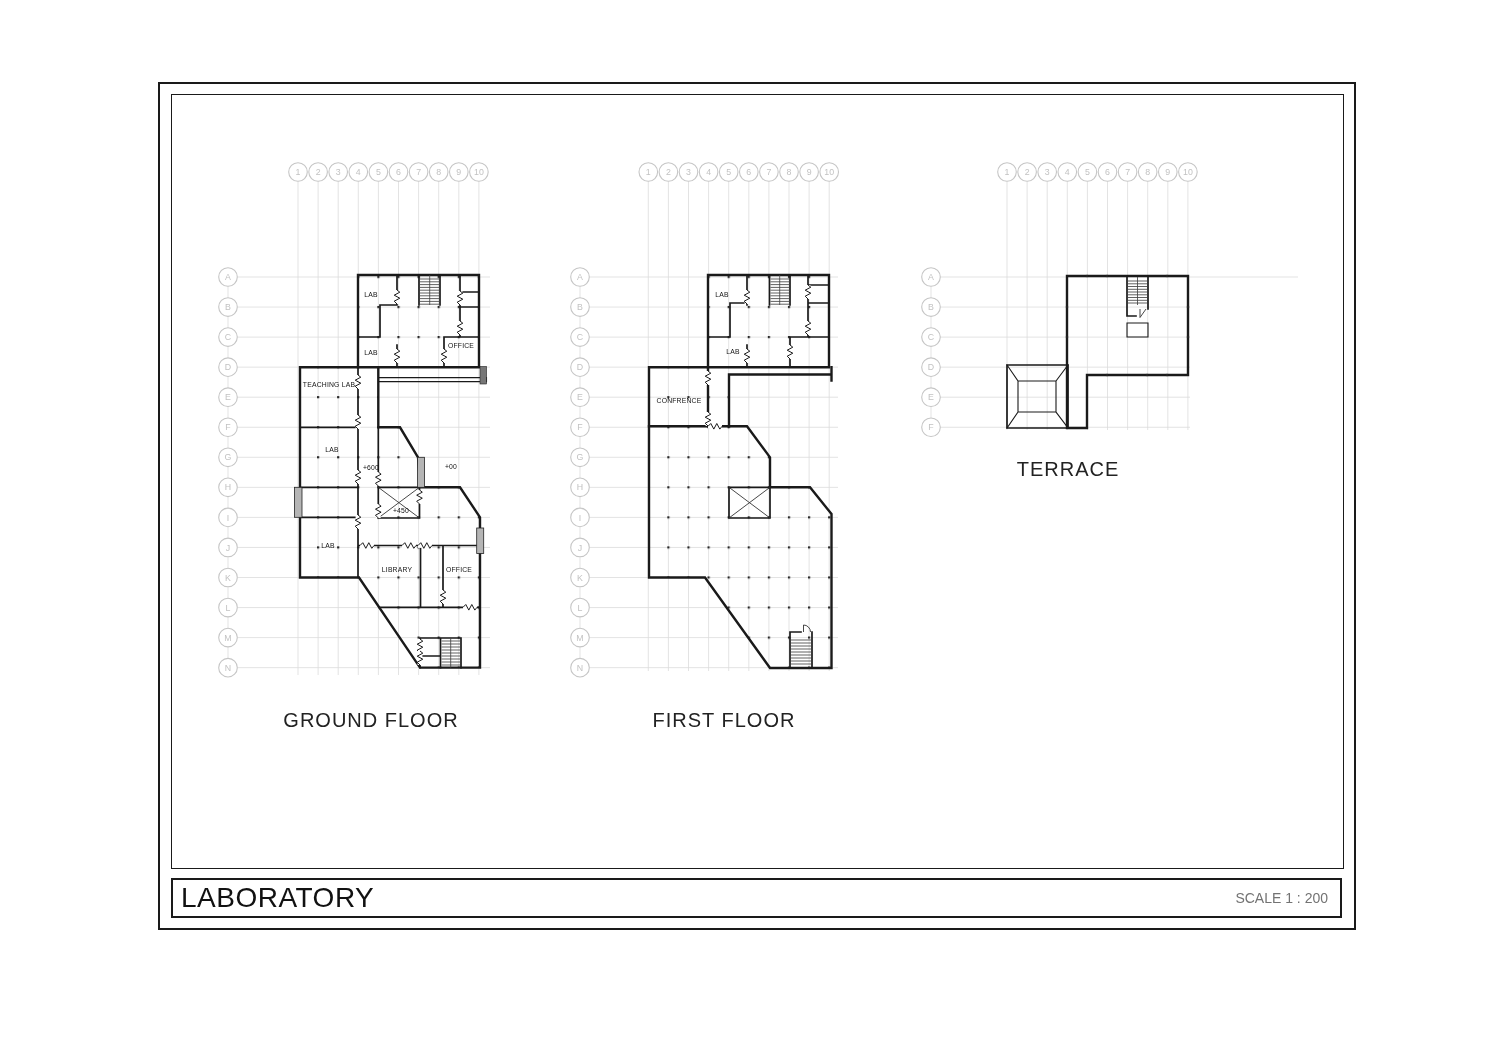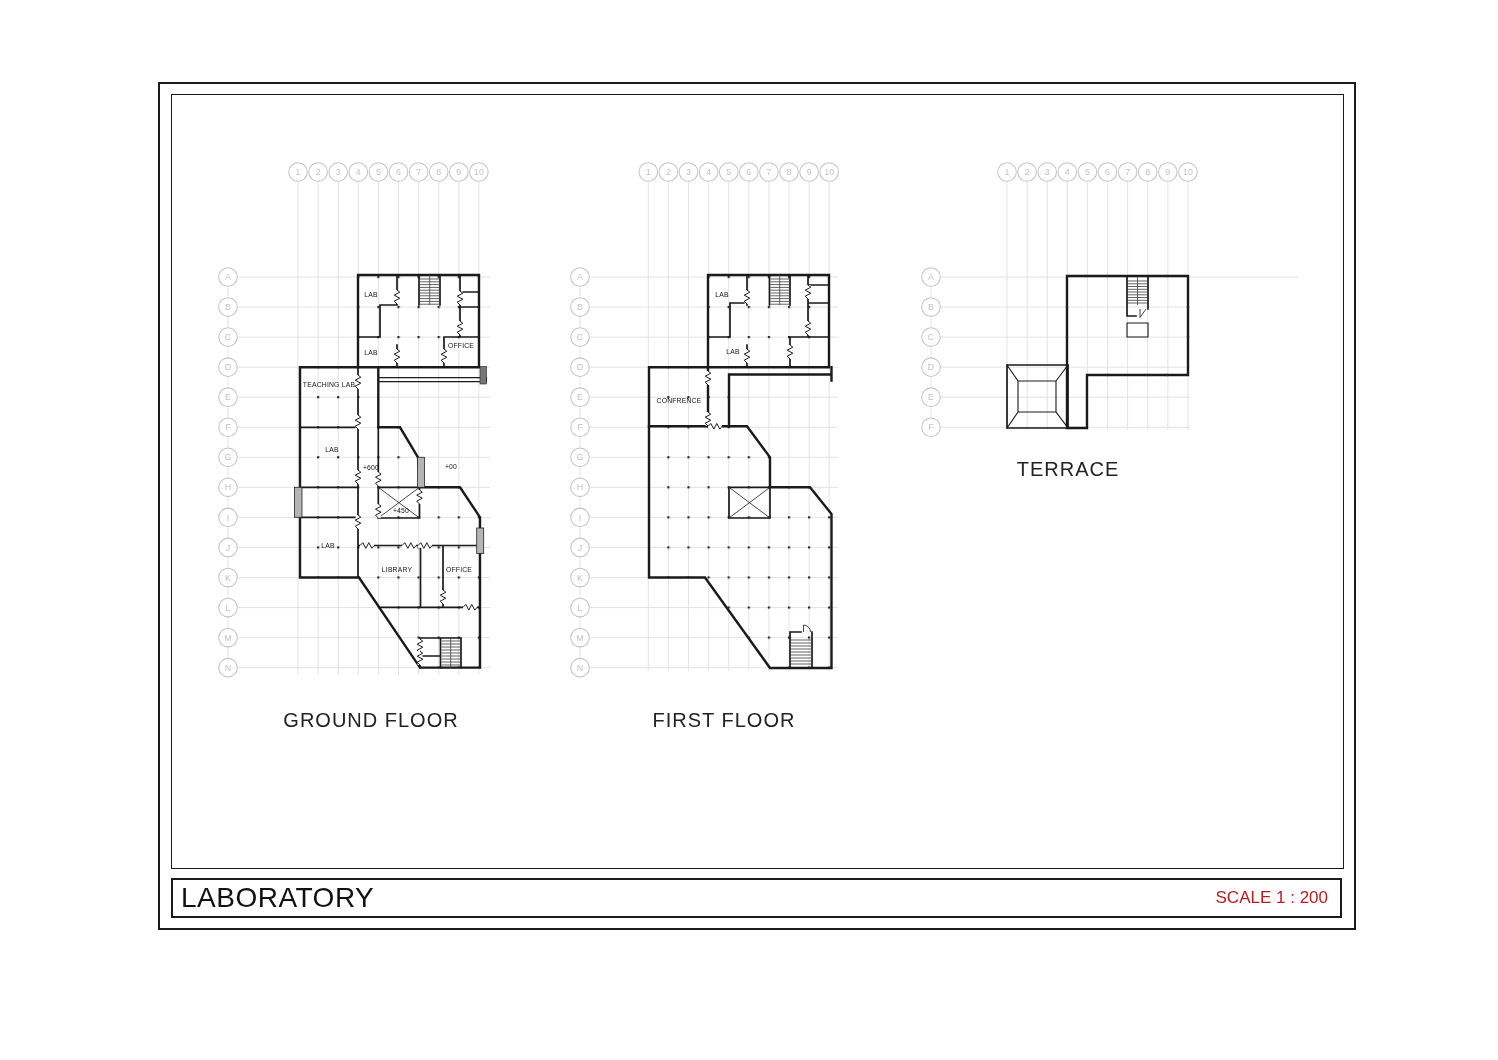--- a/index.html
+++ b/index.html
@@ -6,21 +6,21 @@
   .page{position:relative;width:1498px;height:1060px;background:#fff;overflow:hidden;
         font-family:"Liberation Sans", sans-serif;}
   .sheet-outer{position:absolute;left:158px;top:82px;width:1194px;height:844px;
                border:2px solid #1a1a1a;background:#fff;}
   .sheet-inner{position:absolute;left:11px;top:10px;width:1171px;height:773px;
                border:1.5px solid #1a1a1a;}
   .titlebar{position:absolute;left:11px;top:794px;width:1171px;height:40px;
             border:2px solid #1a1a1a;display:flex;align-items:center;
             justify-content:space-between;box-sizing:border-box;padding:0 12px 0 8px;}
   .titlebar .proj{font-size:28px;color:#111;letter-spacing:.5px;}
-  .titlebar .scale{font-size:17px;color:#b91c1c;margin-left:16px;}
+  .titlebar .scale{font-size:14px;color:#737373;margin-left:16px;}
   svg.drawing{position:absolute;left:0;top:0;width:1498px;height:1060px;}
   
   .gl{stroke:#dcdcdc;stroke-width:.8;}
   .gb{fill:#fff;stroke:#c6c6c6;stroke-width:1.1;}
   .gt{fill:#c2c2c2;font-size:8.8px;text-anchor:middle;}
   
   .w24{stroke:#1a1a1a;stroke-width:2.4;fill:none;stroke-linecap:square;}
   .w17{stroke:#1a1a1a;stroke-width:1.7;fill:none;stroke-linecap:square;}
   .w11{stroke:#1a1a1a;stroke-width:1.1;fill:none;stroke-linecap:square;}
   .w09{stroke:#333;stroke-width:.9;fill:none;}

